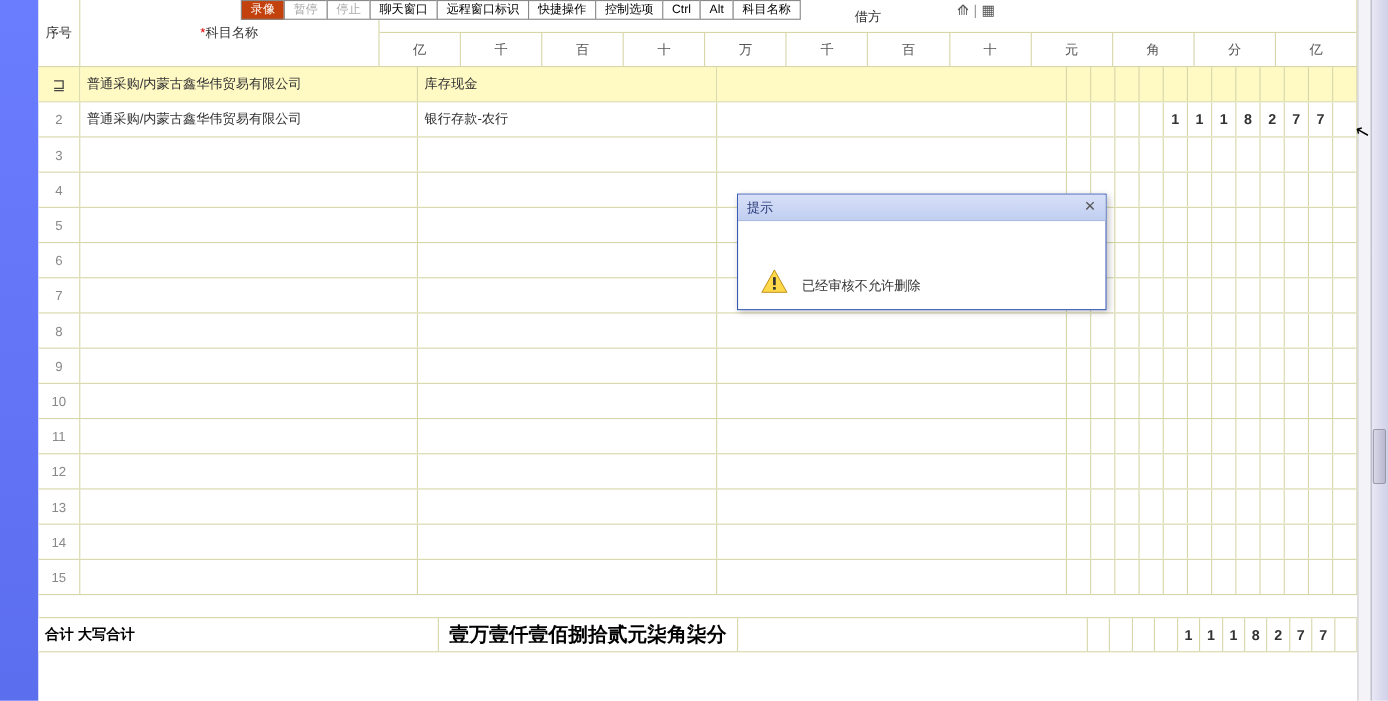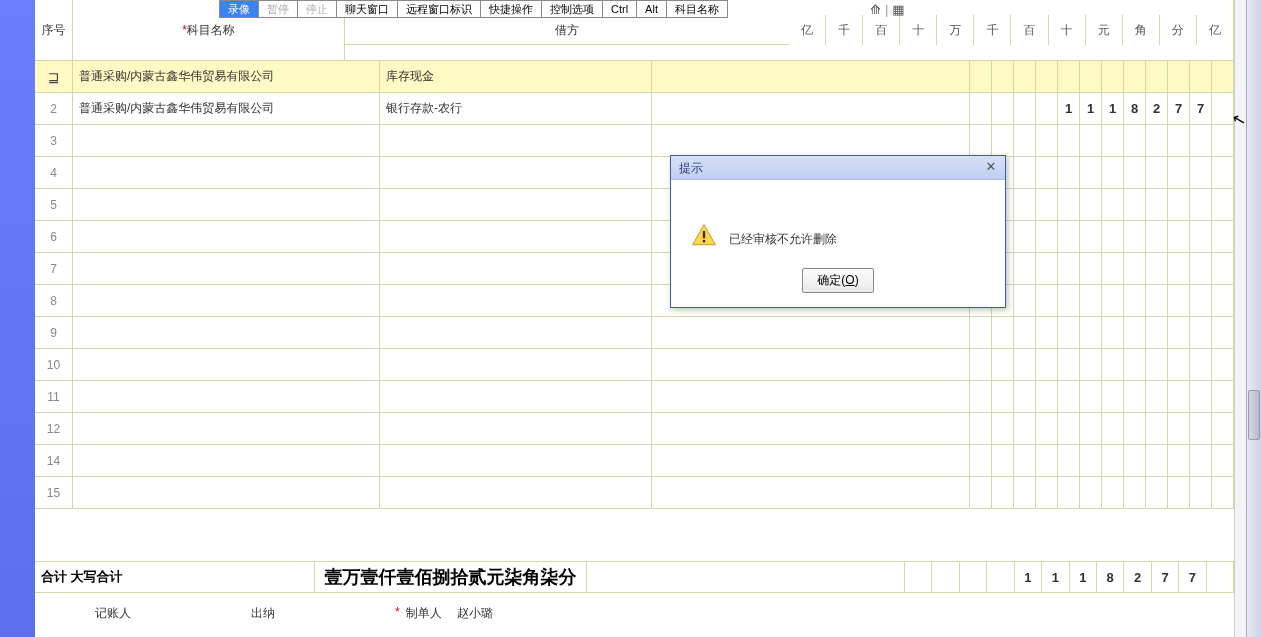--- a/index.html
+++ b/index.html
@@ -2,31 +2,31 @@
 <html><head>
   <meta charset="utf-8">
   <style>
     * { box-sizing: border-box; margin: 0; padding: 0; }
     body { font-family: "Microsoft YaHei", Arial, sans-serif; font-size: 12px; background: #fff; overflow: hidden; width: 1262px; height: 637px; position: relative; }
     
     .left-sidebar { position: absolute; left: 0; top: 0; width: 35px; height: 637px; background: linear-gradient(180deg, #6b7dff 0%, #5b6eee 100%); }
     
     .toolbar { position: absolute; top: 0; left: 220px; display: flex; height: 15px; z-index: 5; }
     .toolbar button { font-size: 11px; padding: 1px 8px; background: #fff; border: 1px solid #888; border-bottom: 1px solid #888; cursor: pointer; margin-left: -1px; white-space: nowrap; height: 18px; line-height: 14px; }
-    .toolbar button:first-child { background: #3b82f6; color: #fff; text-align: right; }
+    .toolbar button:first-child { background: #c2410c; color: #fff; text-align: right; }
     .toolbar button.disabled { color: #aaa; }
     
     .toolbar-right-icons { position: absolute; top: 2px; left: 870px; display: flex; gap: 4px; align-items: center; color: #555; font-size: 13px; z-index: 5; }
     .icon-sep { color: #999; }
     
     .main-area { position: absolute; left: 35px; top: 0; right: 28px; bottom: 0; background: #fff; }
     
     .header-row { display: flex; height: 61px; border-bottom: 1px solid #d6d6a8; position: relative; }
     .header-row .cell { border-right: 1px solid #d6d6a8; display: flex; align-items: center; justify-content: center; color: #333; position: relative; }
-    .header-row .cell.double { flex-direction: row; }
+    .header-row .cell.double { flex-direction: column; }
     .col-idx { width: 38px; }
     .col-summary { width: 307px; }
     .col-subject { width: 272px; }
     .col-aux { width: 318px; }
     .col-debit { flex: 1; }
     .debit-top { height: 30px; line-height: 30px; width: 100%; text-align: center; border-bottom: 1px solid #d6d6a8; }
     .debit-cells { height: 30px; display: flex; width: 100%; }
     .debit-digit { flex: 1; text-align: center; line-height: 30px; border-right: 1px solid #d6d6a8; font-size: 12px; color: #555; }
     .debit-digit:last-child { border-right: none; }
     .req { color: #d00; }
@@ -36,35 +36,35 @@
     .data-row.highlight .cell { background: #fff9c4; }
     .data-row .col-idx { justify-content: center; color: #888; padding: 0; }
     .data-row .col-debit { padding: 0; }
     .debit-data { display: flex; width: 100%; height: 100%; }
     .debit-data-digit { flex: 1; text-align: center; line-height: 32px; border-right: 1px solid #d6d6a8; font-size: 13px; font-weight: bold; color: #333; }
     .debit-data-digit:last-child { border-right: none; }
     .row-marker { font-size: 14px; color: #444; }
     
     .totals-row { position: absolute; bottom: 44px; left: 0; right: 0; display: flex; height: 32px; border-top: 1px solid #d6d6a8; border-bottom: 1px solid #d6d6a8; background: #fff; }
     .totals-row .cell { border-right: 1px solid #d6d6a8; display: flex; align-items: center; padding: 0 6px; font-weight: bold; }
-    .totals-row .col-idx-sum { width: 280px; font-size: 13px; }
+    .totals-row .col-idx-sum { width: 364px; font-size: 13px; }
     .totals-row .col-subject-sum { width: 272px; justify-content: center; font-size: 18px; }
     .totals-row .col-aux-sum { width: 318px; }
     .totals-row .col-debit-sum { flex: 1; padding: 0; }
     
     .footer-row { position: absolute; bottom: 12px; left: 0; right: 0; display: flex; height: 24px; gap: 120px; padding-left: 60px; color: #333; font-size: 12px; align-items: center; }
     .footer-item { display: flex; gap: 6px; }
     .footer-item .req { color: #d00; }
     
     .right-scrollbar { position: absolute; right: 0; top: 0; width: 16px; height: 100%; background: linear-gradient(90deg, #e8e8f5, #d0d0e8); border-left: 1px solid #aab; }
     .right-scrollbar-bottom { position: absolute; right: 16px; top: 0; width: 12px; height: 100%; background: #f4f4f8; border-left: 1px solid #ccc; }
     .scroll-thumb { position: absolute; right: 2px; top: 390px; width: 12px; height: 50px; background: linear-gradient(90deg, #d8d8e8, #b8b8d0); border: 1px solid #99a; border-radius: 2px; }
     
     
-    .modal { position: absolute; left: 670px; top: 155px; width: 336px; background: #fff; border: 1px solid #3b5bb5; box-shadow: 2px 2px 6px rgba(0,0,0,0.25); z-index: 100; }
+    .modal { position: absolute; left: 670px; top: 176px; width: 336px; background: #fff; border: 1px solid #3b5bb5; box-shadow: 2px 2px 6px rgba(0,0,0,0.25); z-index: 100; }
     .modal-title { background: linear-gradient(180deg, #d8e0f8, #c0cef0); height: 24px; line-height: 24px; padding: 0 8px; color: #2a3a7a; font-size: 12px; position: relative; border-bottom: 1px solid #aabce0; }
     .modal-close { position: absolute; right: 6px; top: 4px; width: 16px; height: 16px; text-align: center; line-height: 14px; color: #555; cursor: pointer; font-size: 13px; }
     .modal-body { padding: 16px 12px 12px 20px; display: flex; align-items: flex-end; gap: 12px; min-height: 80px; }
     .warn-icon { width: 26px; height: 26px; }
     .warn-icon svg { width: 26px; height: 26px; }
     .modal-msg { font-size: 12px; color: #333; padding-top: 4px; }
     .modal-footer { padding: 8px 0 14px 0; text-align: center; }
     .modal-footer button { padding: 3px 14px; font-size: 12px; border: 1px solid #888; background: linear-gradient(180deg,#fdfdfd,#eaeaea); cursor: pointer; border-radius: 2px; }
     .modal-footer button u { text-decoration: underline; }
     
@@ -359,20 +359,42 @@
             <div class="debit-data-digit"></div>
             <div class="debit-data-digit"></div>
             <div class="debit-data-digit"></div>
             <div class="debit-data-digit"></div>
             <div class="debit-data-digit"></div>
           </div>
         </div>
       </div>
       <div class="data-row">
         <div class="cell col-idx">12</div>
+        <div class="cell col-summary"></div>
+        <div class="cell col-subject"></div>
+        <div class="cell col-aux"></div>
+        <div class="cell col-debit">
+          <div class="debit-data">
+            <div class="debit-data-digit"></div>
+            <div class="debit-data-digit"></div>
+            <div class="debit-data-digit"></div>
+            <div class="debit-data-digit"></div>
+            <div class="debit-data-digit"></div>
+            <div class="debit-data-digit"></div>
+            <div class="debit-data-digit"></div>
+            <div class="debit-data-digit"></div>
+            <div class="debit-data-digit"></div>
+            <div class="debit-data-digit"></div>
+            <div class="debit-data-digit"></div>
+            <div class="debit-data-digit"></div>
+          </div>
+        </div>
+      </div>
+      <div class="data-row">
+        <div class="cell col-idx">13</div>
         <div class="cell col-summary"></div>
         <div class="cell col-subject"></div>
         <div class="cell col-aux"></div>
         <div class="cell col-debit">
           <div class="debit-data">
             <div class="debit-data-digit"></div>
             <div class="debit-data-digit"></div>
             <div class="debit-data-digit"></div>
             <div class="debit-data-digit"></div>
             <div class="debit-data-digit"></div>
@@ -447,29 +469,20 @@
           <div class="debit-data-digit">1</div>
           <div class="debit-data-digit">8</div>
           <div class="debit-data-digit">2</div>
           <div class="debit-data-digit">7</div>
           <div class="debit-data-digit">7</div>
           <div class="debit-data-digit"></div>
         </div>
     </div>
   </div>
 
-  <div class="footer-row">
-    <div class="footer-item">
-        <span>记账人</span>
-      </div>
-    <div class="footer-item">
-        <span>出纳</span>
-      </div>
-    <div class="footer-item"><span class="req">*</span><span>制单人</span>&nbsp;<span>赵小璐</span></div>
-  </div>
 </div>
 
 <div class="right-scrollbar-bottom"></div>
 <div class="right-scrollbar">
   <div class="scroll-thumb"></div>
 </div>
 
 <div class="modal">
   <div class="modal-title">
     <span>提示</span>
@@ -478,18 +491,15 @@
   <div class="modal-body">
     <div class="warn-icon">
       <svg viewBox="0 0 32 32">
           <path d="M16 3 L30 28 L2 28 Z" fill="#ffd94a" stroke="#b8860b" stroke-width="1"></path>
           <rect x="14.5" y="11" width="3" height="9" fill="#333"></rect>
           <rect x="14.5" y="22" width="3" height="3" fill="#333"></rect>
         </svg>
     </div>
     <div class="modal-msg">已经审核不允许删除</div>
   </div>
-  <div class="modal-footer">
-    <button><span id="ok-btn-text">确定(<u>O</u>)</span></button>
-  </div>
 </div>
 
 <div class="cursor-arrow">↖</div>
 
 </body></html>

